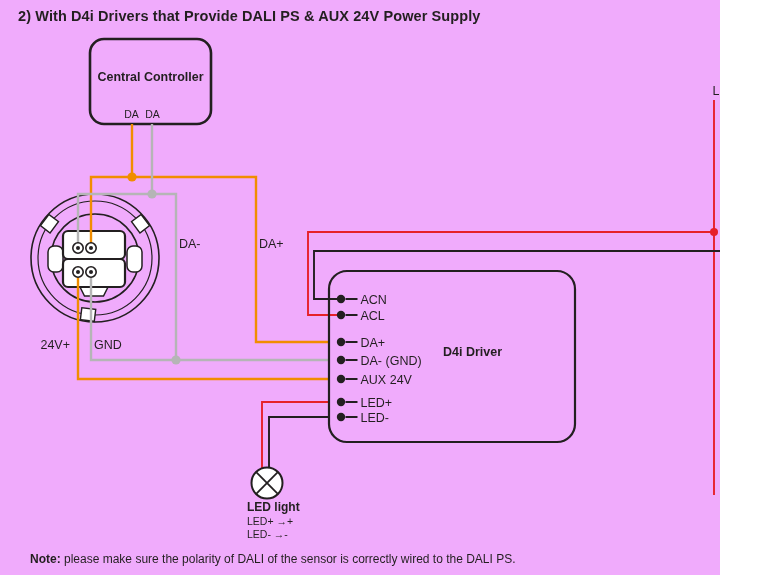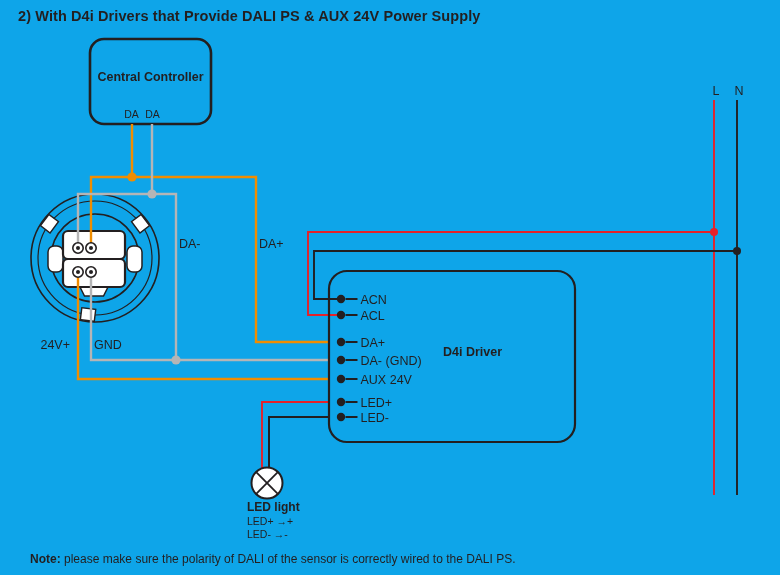--- a/index.html
+++ b/index.html
@@ -1,16 +1,16 @@
 <!DOCTYPE html>
 <html><head>
 <meta charset="utf-8">
 <style>
   html,body{margin:0;padding:0;background:#ffffff;}
-  .page{position:relative;width:780px;height:575px;background:#0ea5e9;overflow:hidden;
+  .page{position:relative;width:720px;height:575px;background:#f0abfc;overflow:hidden;
         font-family:"Liberation Sans",sans-serif;color:#231F20;}
   .title{position:absolute;left:18px;top:8px;font-weight:bold;font-size:14.5px;
          letter-spacing:0.1px;color:#231F20;}
   .note{position:absolute;left:18px;top:552px;font-size:12px;color:#231F20;padding-left:12px;}
   .note .note-label{font-weight:bold;}
   svg{position:absolute;left:0;top:0;}
   svg text{font-family:"Liberation Sans",sans-serif;fill:#231F20;}
   .lbl{font-size:12.5px;}
   .lbl-sm{font-size:10.5px;}
   .lbl-tiny{font-size:10.5px;}

